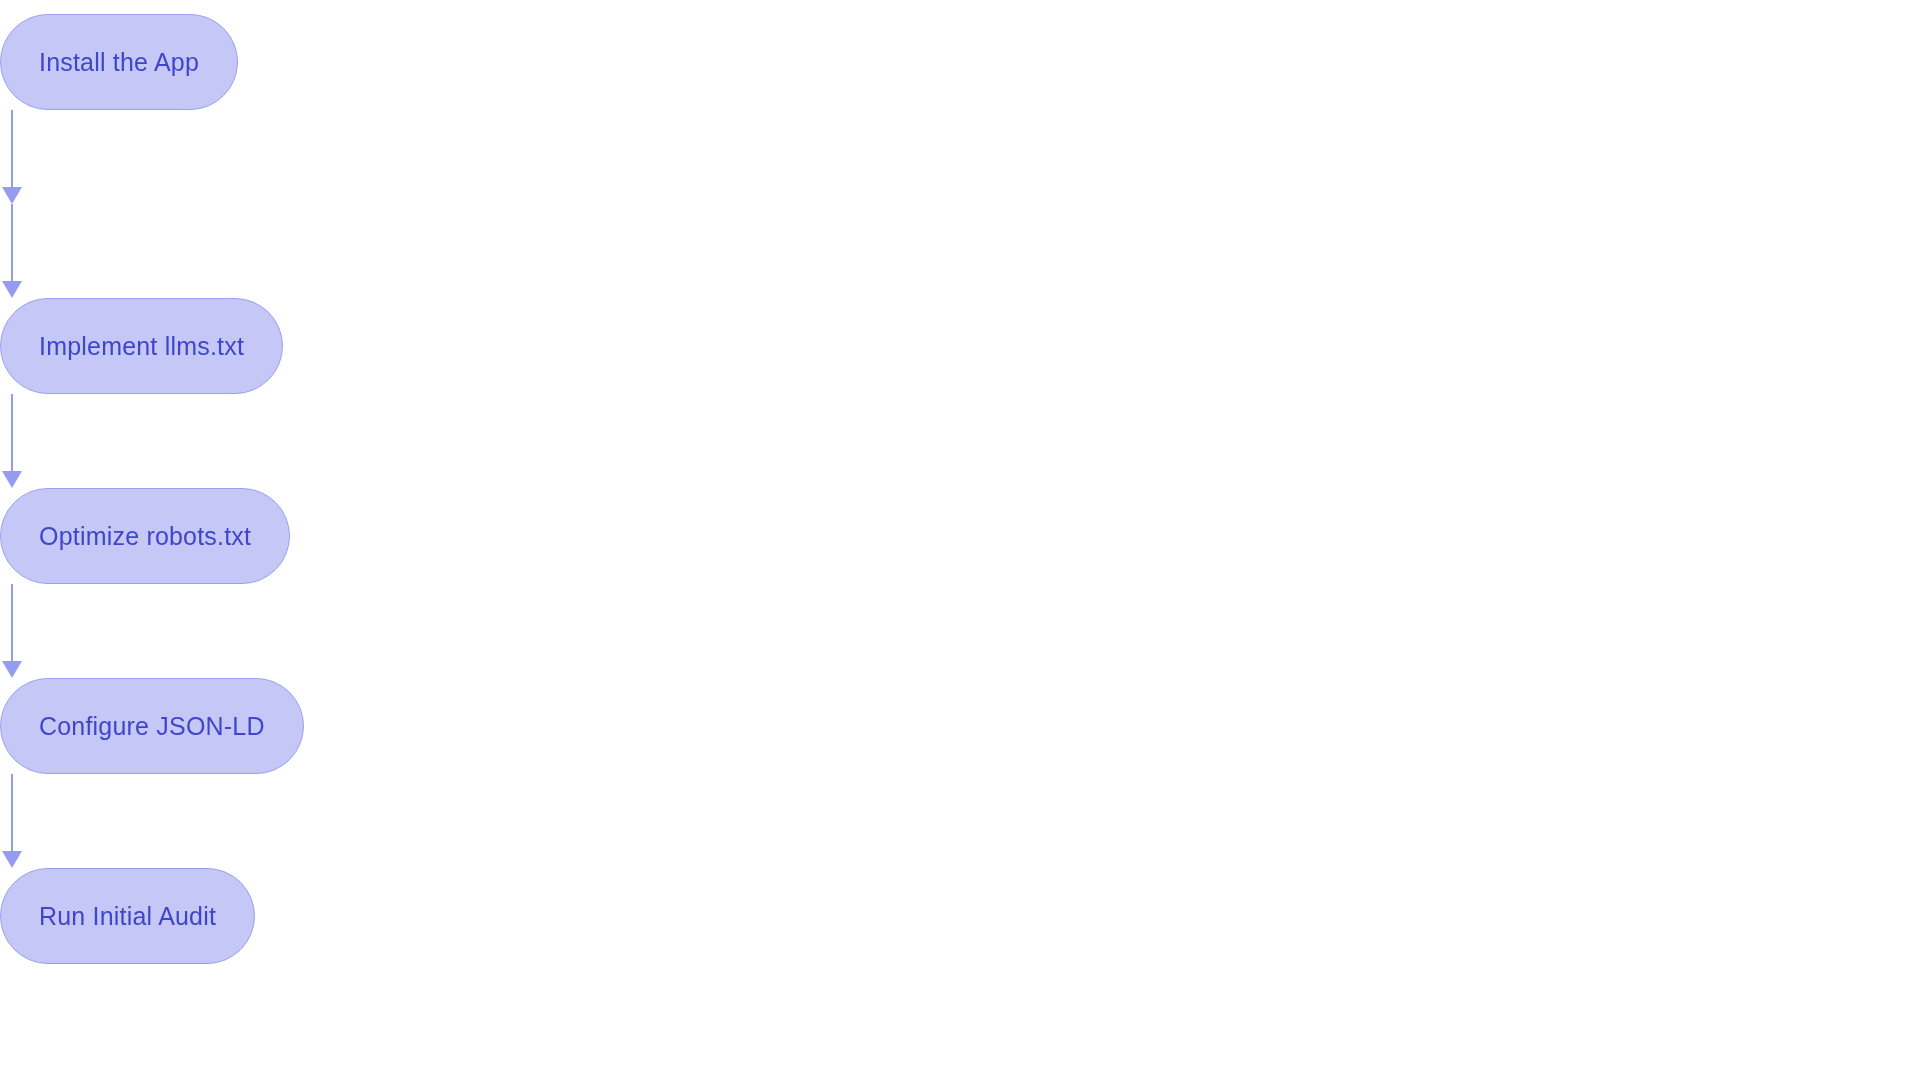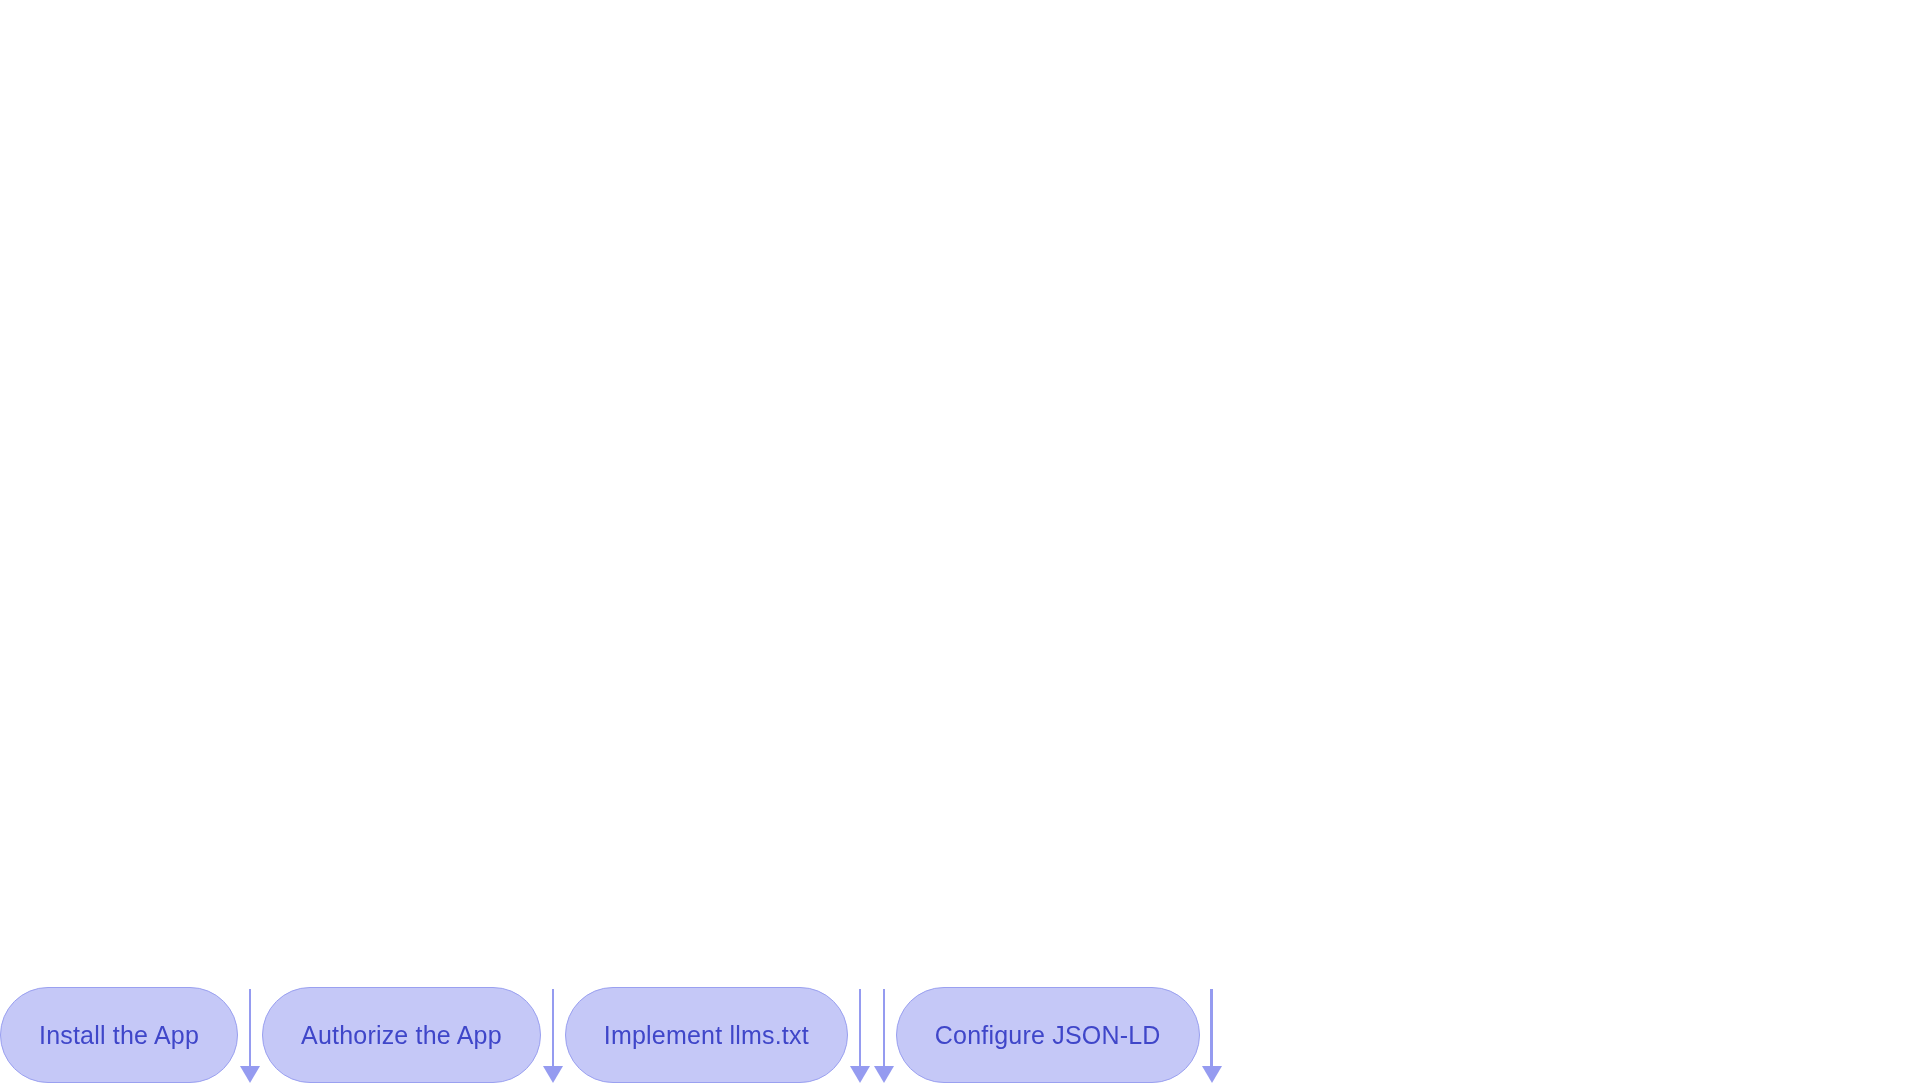--- a/index.html
+++ b/index.html
@@ -16,22 +16,22 @@
     --node-border: #9aa0f0;
     --node-text: #3f46c9;
     --arrow: #959bf0;
   }
   .canvas {
     width: 100%;
     height: 100%;
     box-sizing: border-box;
     padding-top: 14px;
     display: flex;
-    flex-direction: row;
-    align-items: flex-end;
+    flex-direction: column;
+    align-items: flex-start;
   }
   .node {
     height: 96px;
     box-sizing: border-box;
     border-radius: 48px;
     background: var(--node-fill);
     border: 1.5px solid var(--node-border);
     display: inline-flex;
     align-items: center;
     justify-content: center;
@@ -72,47 +72,50 @@
 
   <div class="node">
     <span class="node-label">Install the App</span>
   </div>
 
   <div class="connector">
     <div class="connector-line"></div>
     <div class="connector-head"></div>
   </div>
 
-  <div class="node">
-    <span class="node-label">Authorize the App</span>
-  </div>
 
   <div class="connector">
     <div class="connector-line"></div>
     <div class="connector-head"></div>
   </div>
 
   <div class="node">
     <span class="node-label">Implement llms.txt</span>
   </div>
 
   <div class="connector">
     <div class="connector-line"></div>
     <div class="connector-head"></div>
   </div>
 
+  <div class="node">
+    <span class="node-label">Optimize robots.txt</span>
+  </div>
 
   <div class="connector">
     <div class="connector-line"></div>
     <div class="connector-head"></div>
   </div>
 
   <div class="node">
     <span class="node-label">Configure JSON-LD</span>
   </div>
 
   <div class="connector">
     <div class="connector-line"></div>
     <div class="connector-head"></div>
   </div>
 
+  <div class="node">
+    <span class="node-label">Run Initial Audit</span>
+  </div>
 
 </div>
 
 </body></html>

